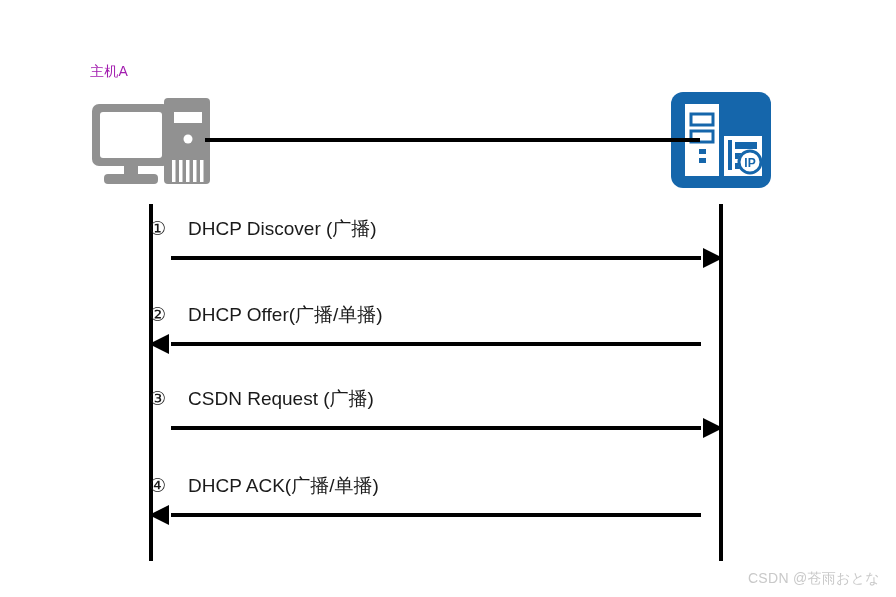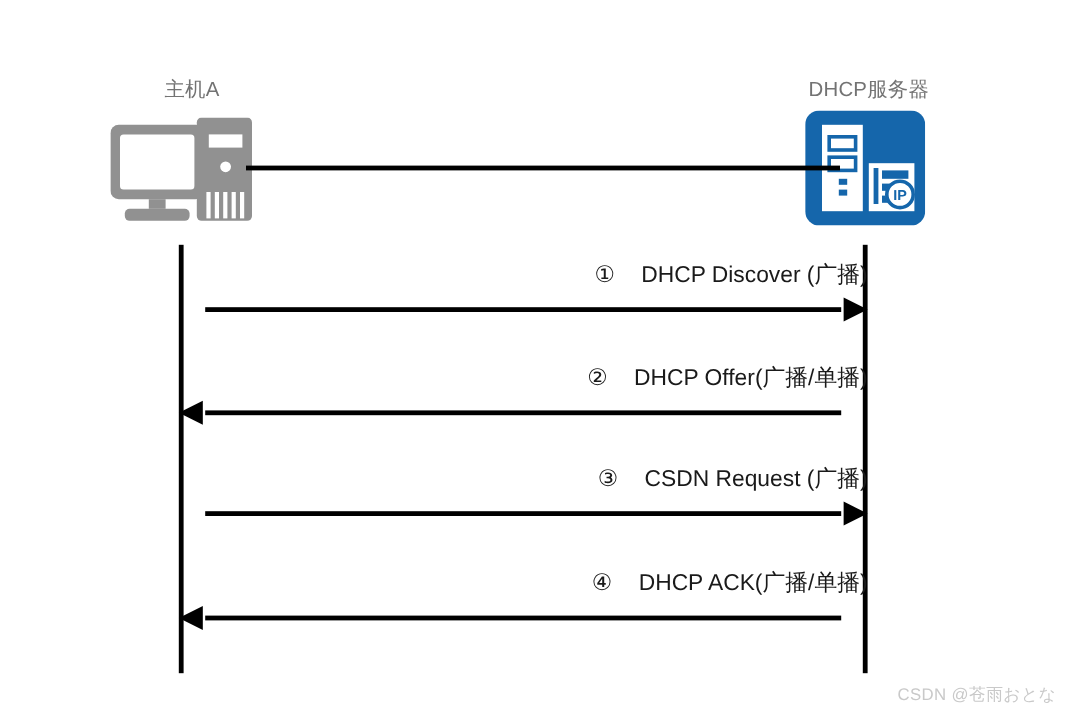--- a/index.html
+++ b/index.html
@@ -14,24 +14,23 @@
     position: relative;
     width: 896px;
     height: 597px;
     background: #ffffff;
     overflow: hidden;
   }
 
   
   .node-label {
     position: absolute;
-    font-size: 17px;
-    color: #737373;
+    font-size: 14px;
+    color: #a21caf;
     white-space: nowrap;
-    text-align: center;
     letter-spacing: 0.2px;
   }
   #host-label   { left: 90px;  top: 63px; width: 140px; }
   #server-label { left: 650px; top: 63px; width: 148px; }
 
   
   #host-icon {
     position: absolute;
     left: 92px;
     top: 98px;
@@ -74,21 +73,21 @@
     position: absolute;
     left: 149px;
     width: 574px;
     height: 56px;
   }
   .message .msg-text {
     position: absolute;
     left: 0;
     top: 0;
     width: 574px;
-    text-align: right;
+    text-align: left;
     font-size: 19px;
     color: #1a1a1a;
     white-space: nowrap;
   }
   .message .msg-index {
     display: inline-block;
     margin-right: 22px;
     font-size: 19px;
     vertical-align: baseline;
   }
@@ -134,21 +133,20 @@
     text-align: right;
   }
 </style>
 </head>
 <body>
 
 <div id="canvas">
 
   <div id="host-label" class="node-label">主机A</div>
 
-  <div id="server-label" class="node-label">DHCP服务器</div>
 
   <div id="host-icon">
     <svg width="122" height="88" viewBox="0 0 122 88" xmlns="http://www.w3.org/2000/svg">
 
       <rect x="0" y="6" width="78" height="62" rx="7" ry="7" fill="#919191"></rect>
       <rect x="8" y="14" width="62" height="46" rx="3" ry="3" fill="#ffffff"></rect>
 
       <rect x="32" y="68" width="14" height="8" fill="#919191"></rect>
 
       <rect x="12" y="76" width="54" height="10" rx="4" ry="4" fill="#919191"></rect>

